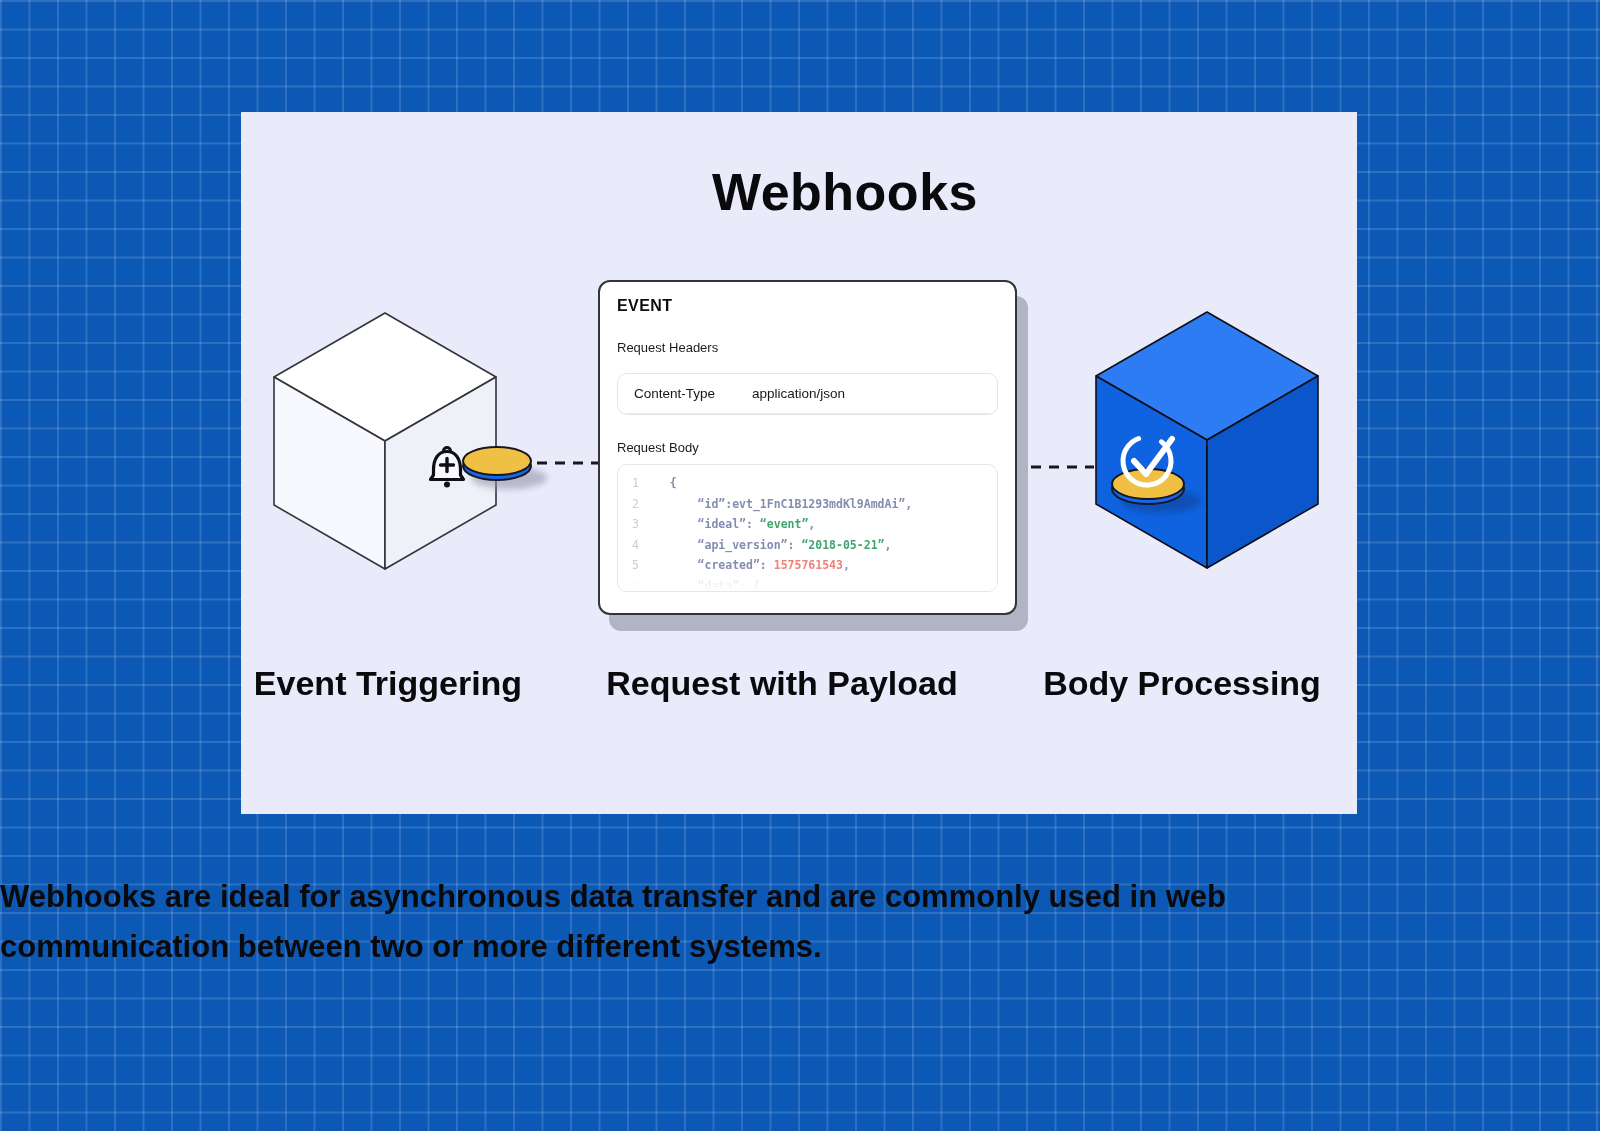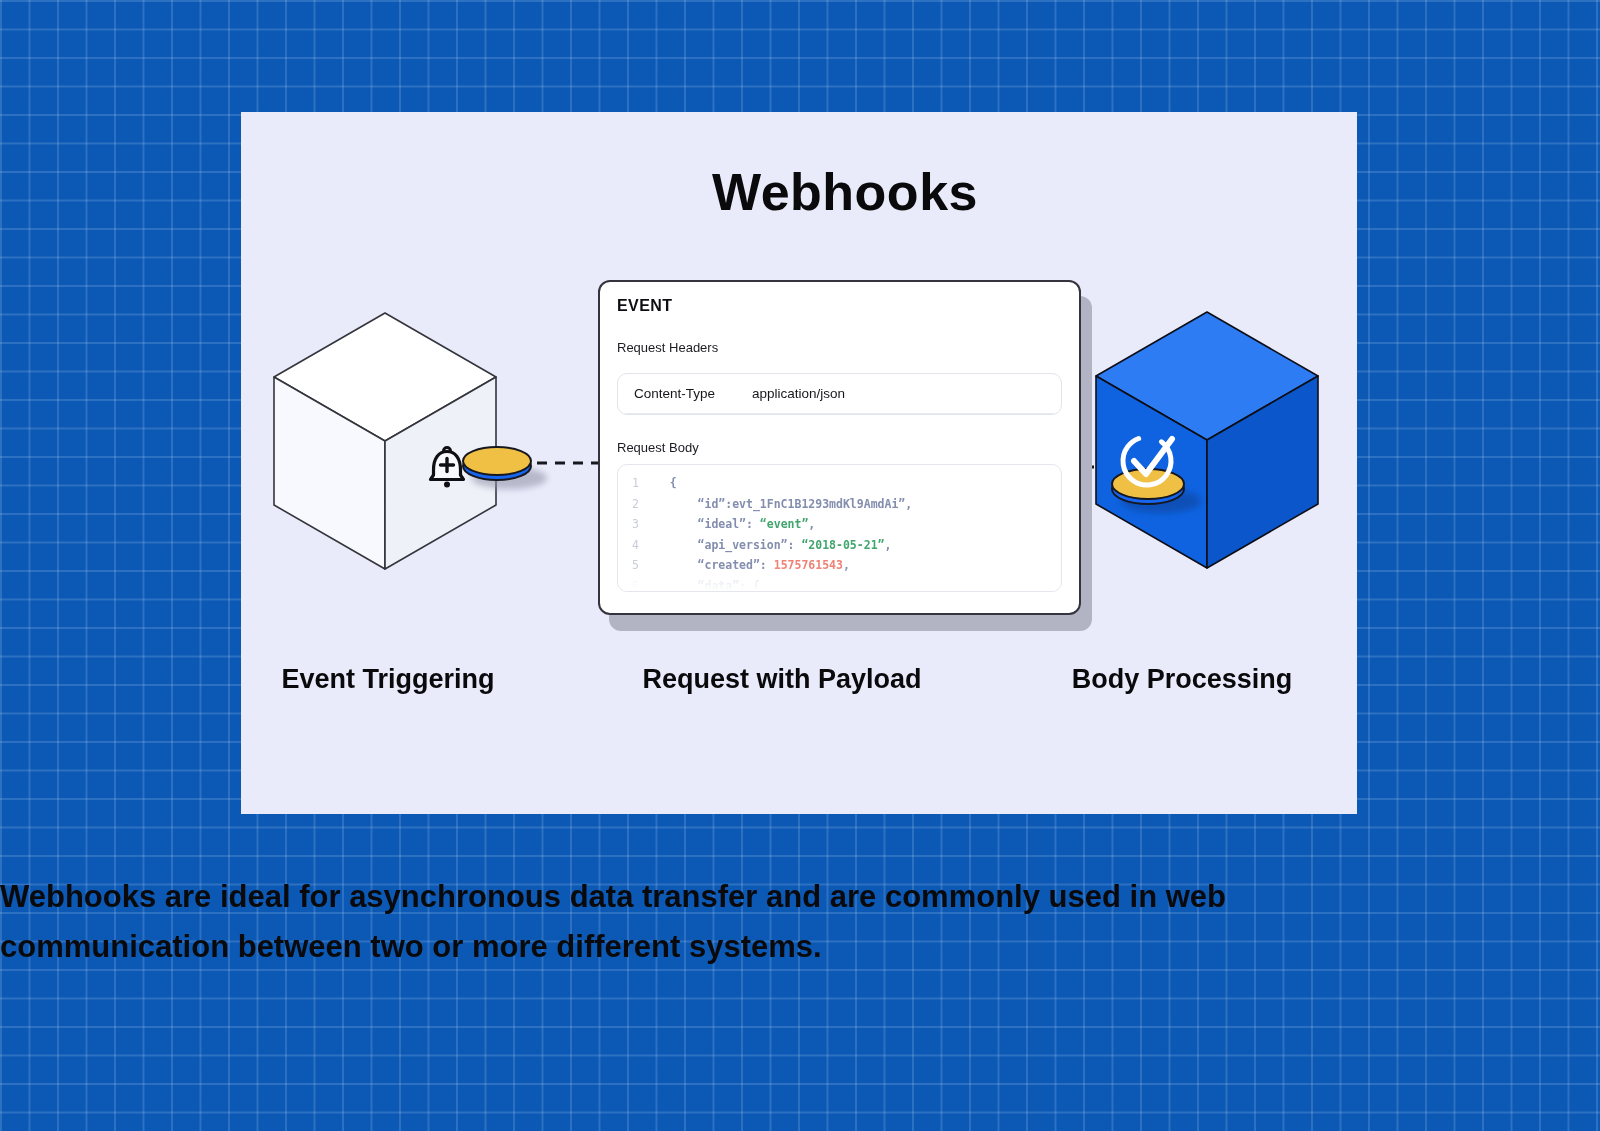--- a/index.html
+++ b/index.html
@@ -16,29 +16,29 @@
     position:absolute;left:241px;top:112px;width:1116px;height:702px;
     background:#e9eafa;
   }
   .art{position:absolute;left:0;top:0;width:1600px;height:1131px;pointer-events:none;}
   .diagram-title{
     position:absolute;left:799px;top:162px;transform:translateX(-50%);
     font-size:52px;font-weight:800;color:#0a0a0d;letter-spacing:0.5px;white-space:nowrap;margin-left:46px;
   }
   .step-label{
     position:absolute;top:664px;transform:translateX(-50%);
-    font-size:27px;font-weight:700;color:#0a0a0d;white-space:nowrap;
+    font-size:34px;font-weight:700;color:#0a0a0d;white-space:nowrap;
   }
   .step-label.l1{left:388px;}
   .step-label.l2{left:782px;}
   .step-label.l3{left:1182px;}
 
   
   .panel{
-    position:absolute;left:598px;top:280px;width:483px;height:335px;
+    position:absolute;left:598px;top:280px;width:419px;height:335px;
     box-sizing:border-box;background:#ffffff;border:2px solid #34343e;
     border-radius:12px;box-shadow:11px 16px 0 #b2b3c3;
     padding:15px 17px;
   }
   .panel-title{font-size:16px;font-weight:800;color:#0d0d12;letter-spacing:0.4px;}
   .section-label{margin-top:25px;font-size:13px;color:#1b1b22;}
   .headers-box{margin-top:18px;border:1.5px solid #e2e4ed;border-radius:10px;overflow:hidden;}
   .header-row{display:flex;align-items:center;padding:12px 16px;font-size:13.5px;color:#16161c;}
   .header-key{width:118px;}
   .header-value{}

